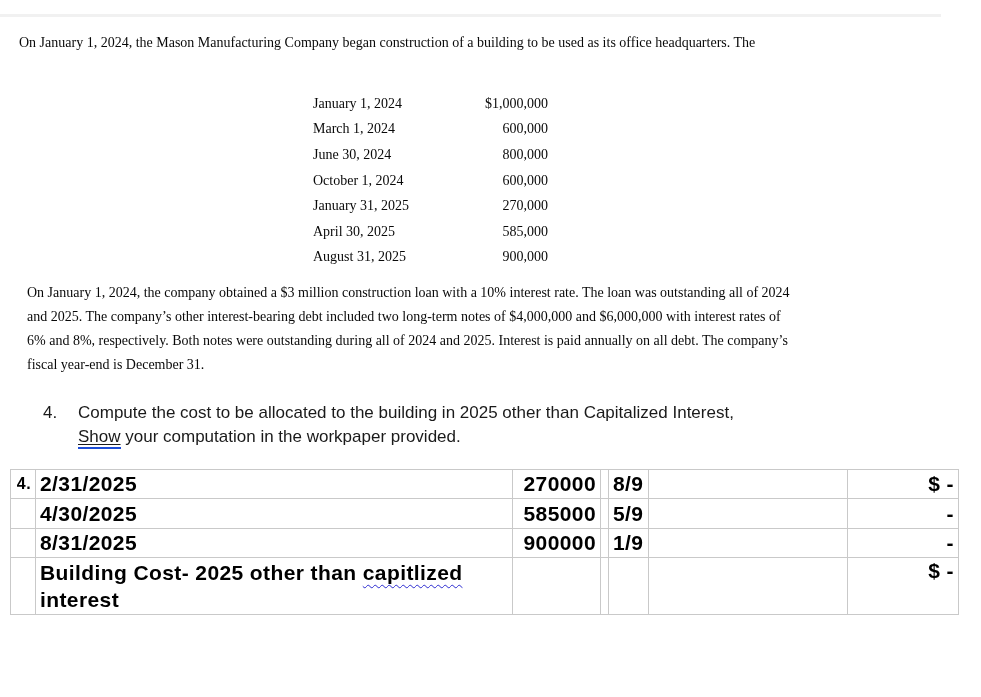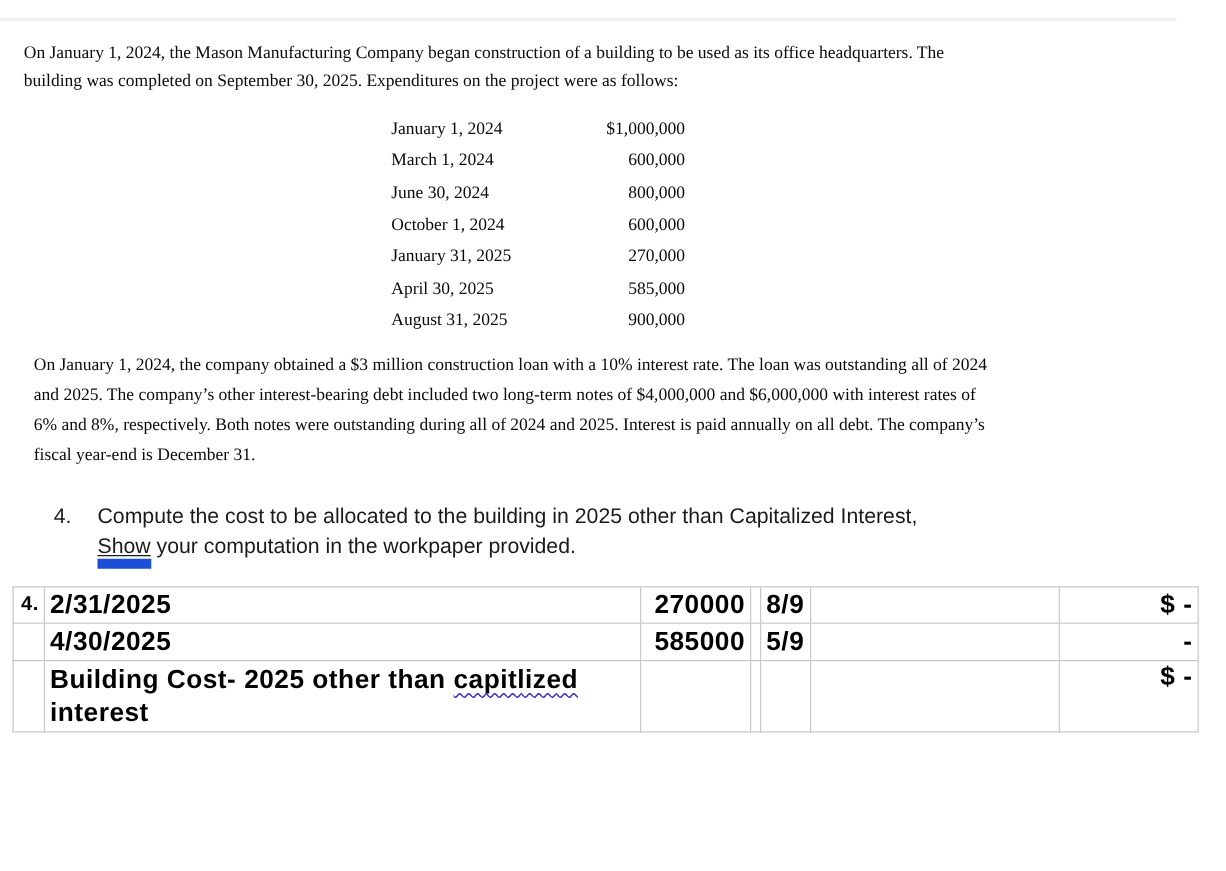--- a/index.html
+++ b/index.html
@@ -21,21 +21,21 @@
   .exp-date { width: 160px; }
   .exp-amount { width: 75px; text-align: right; }
 
   .question { position: absolute; top: 401px; left: 43px; display: flex; font-size: 17px; line-height: 23.5px; color: #1a1a1a; }
   .q-number { width: 35px; }
   .q-text { width: 800px; }
   .show-underline {
     text-decoration: underline;
     text-decoration-thickness: 1px;
     text-underline-offset: 2px;
-    border-bottom: 8px solid #1d4ed8;
+    border-bottom: 2px solid #1d4ed8;
     padding-bottom: 1px;
   }
 
   table.workpaper {
     position: absolute; top: 469px; left: 10px;
     border-collapse: collapse; table-layout: fixed;
     width: 948px;
     font-family: "Liberation Sans", sans-serif;
     font-weight: bold; font-size: 21px; letter-spacing: 0.4px;
   }
@@ -68,21 +68,20 @@
     text-underline-offset: 4px;
   }
 </style>
 </head>
 <body>
 
 <div class="top-divider"></div>
 
 <div class="serif intro-para">
   <div>On January 1, 2024, the Mason Manufacturing Company began construction of a building to be used as its office headquarters. The</div>
-  <div>building was completed on September 30, 2025. Expenditures on the project were as follows:</div>
 </div>
 
 <div class="serif exp-list">
   <div class="exp-row">
     <span class="exp-date">January 1, 2024</span>
     <span class="exp-amount">$1,000,000</span>
   </div>
   <div class="exp-row">
     <span class="exp-date">March 1, 2024</span>
     <span class="exp-amount">600,000</span>
@@ -146,20 +145,29 @@
   </tr>
   <tr style="height:30px">
     <td class="c-num"></td>
     <td class="c-desc">4/30/2025</td>
     <td class="c-amt">585000</td>
     <td></td>
     <td class="c-frac">5/9</td>
     <td class="c-desc"></td>
     <td class="c-total">-</td>
   </tr>
+  <tr style="height:29px">
+    <td class="c-num"></td>
+    <td class="c-desc">8/31/2025</td>
+    <td class="c-amt">900000</td>
+    <td></td>
+    <td class="c-frac">1/9</td>
+    <td class="c-desc"></td>
+    <td class="c-total thick-bottom">-</td>
+  </tr>
   <tr class="footer-row" style="height:57px">
     <td class="c-num"></td>
     <td class="c-desc">
       <div class="footer-label"><span>Building Cost- 2025 other than </span><span class="wavy">capitlized</span><span> interest</span></div>
     </td>
     <td class="c-amt"></td>
     <td></td>
     <td class="c-frac"></td>
     <td class="c-desc"></td>
     <td class="c-total double-bottom">$ -</td>

